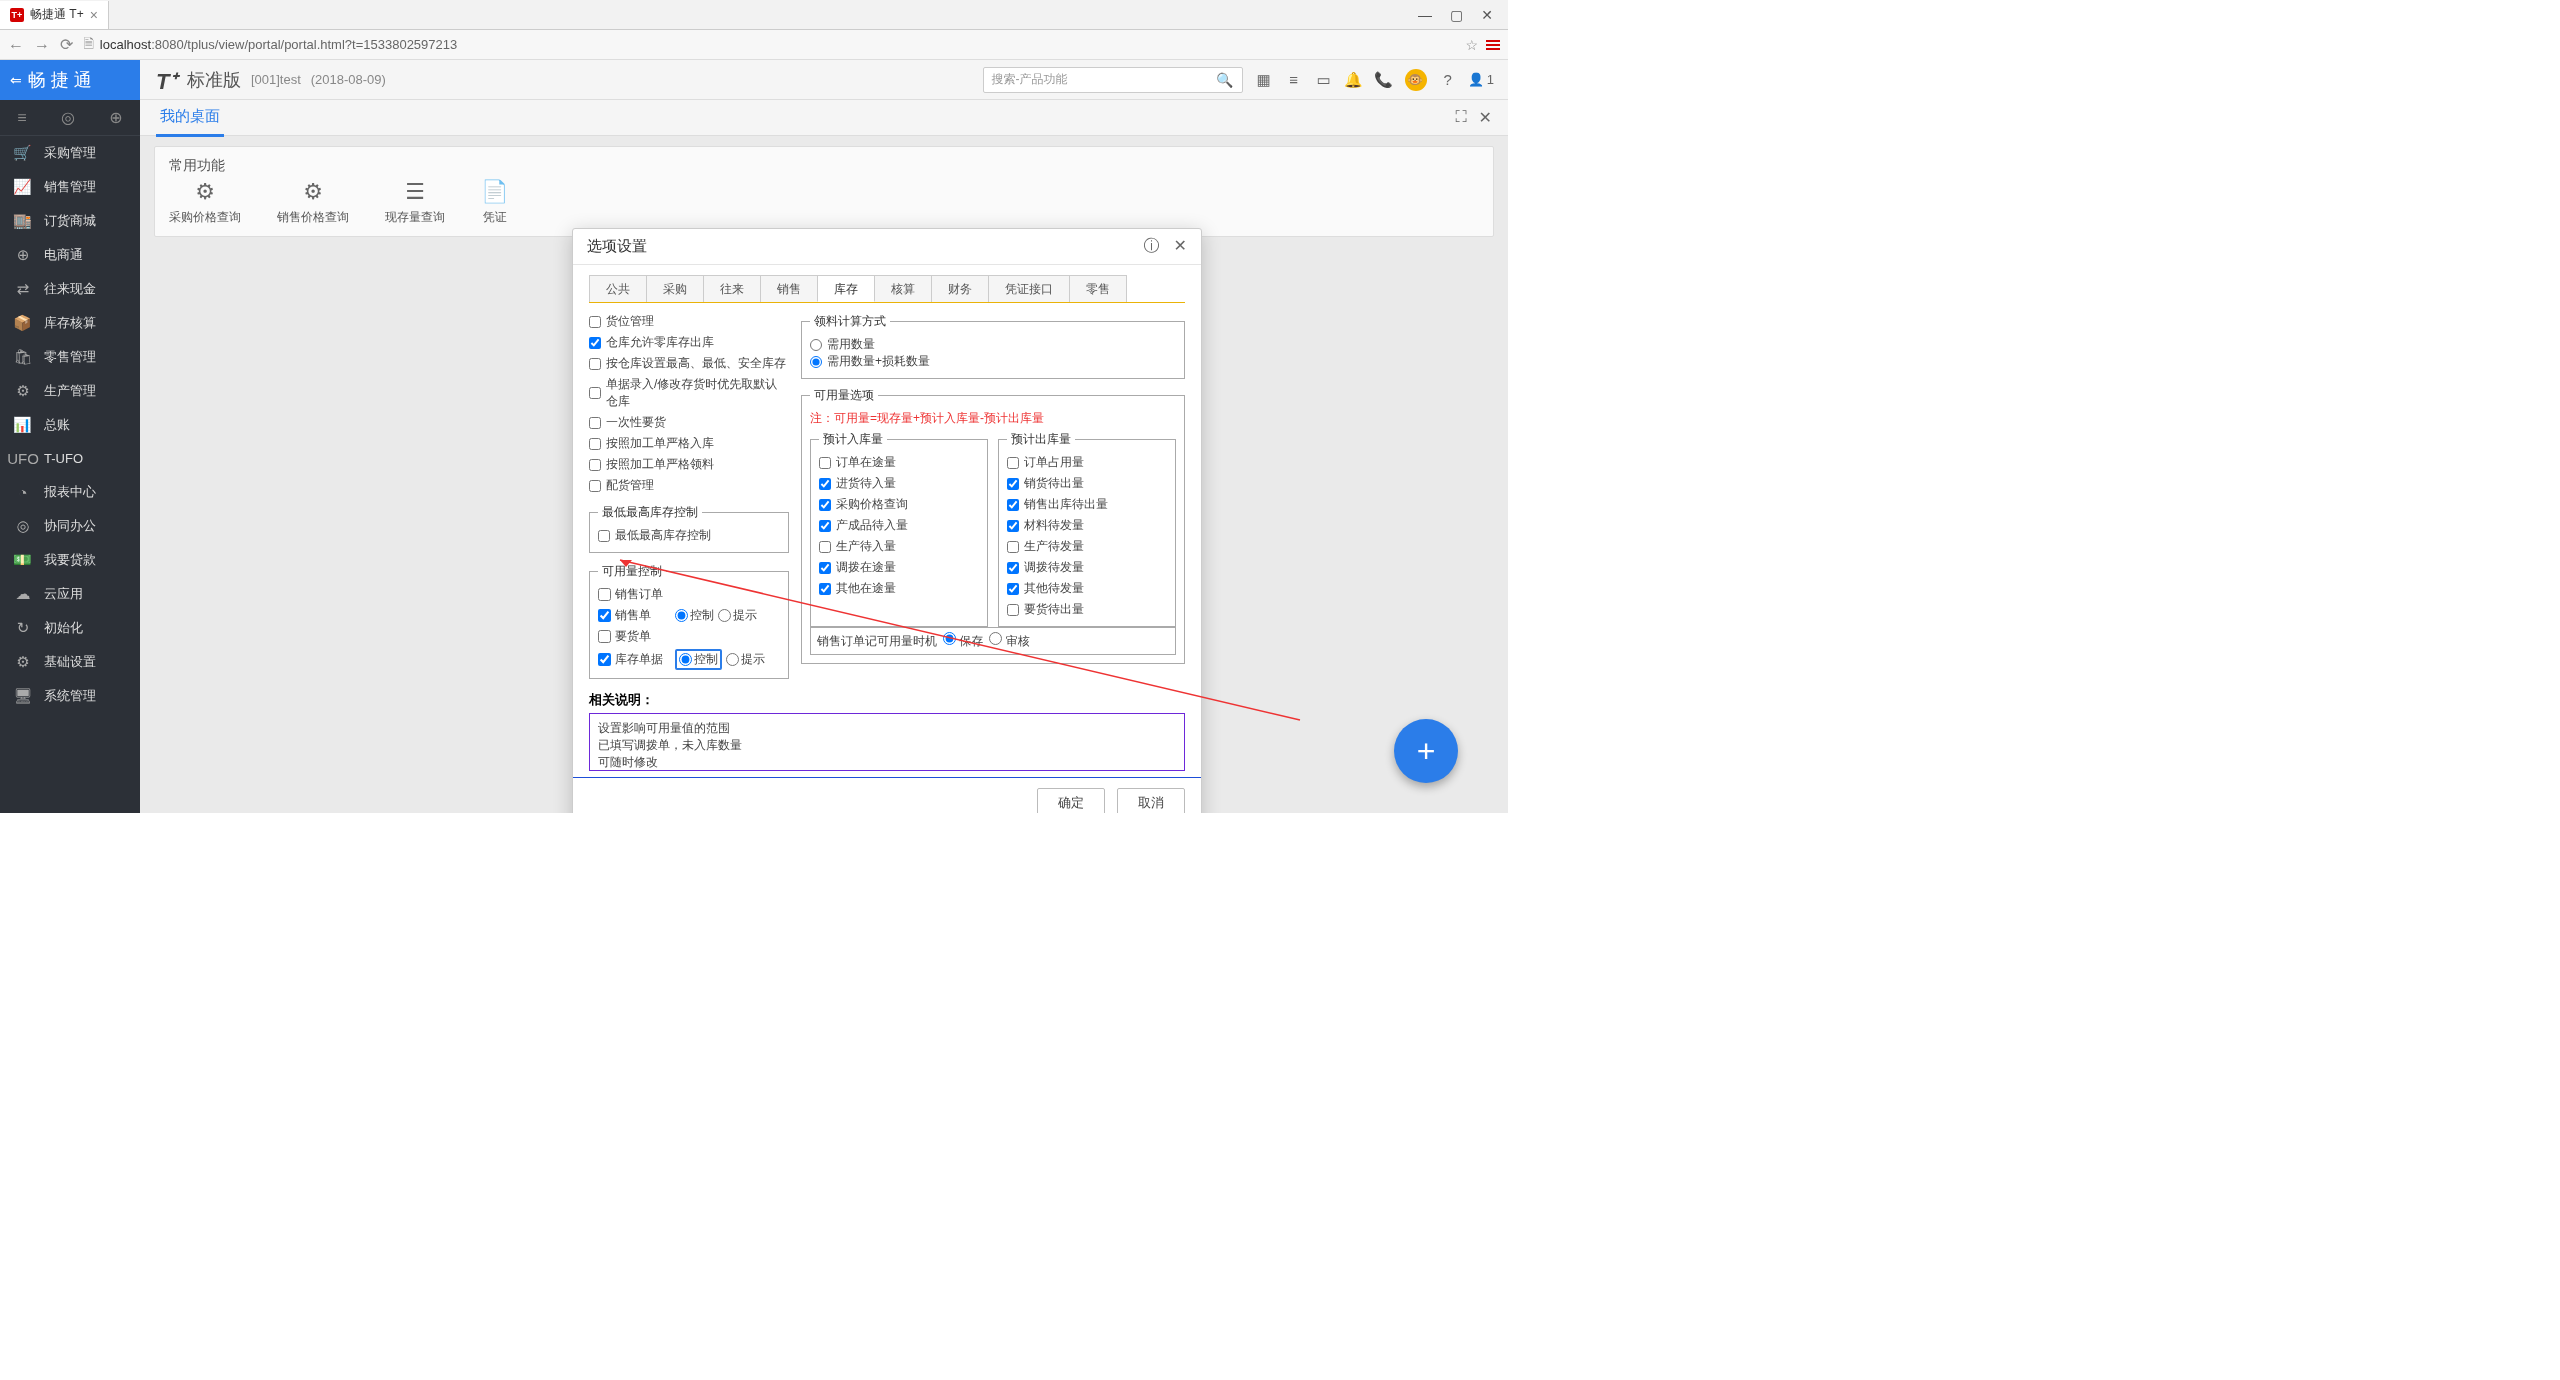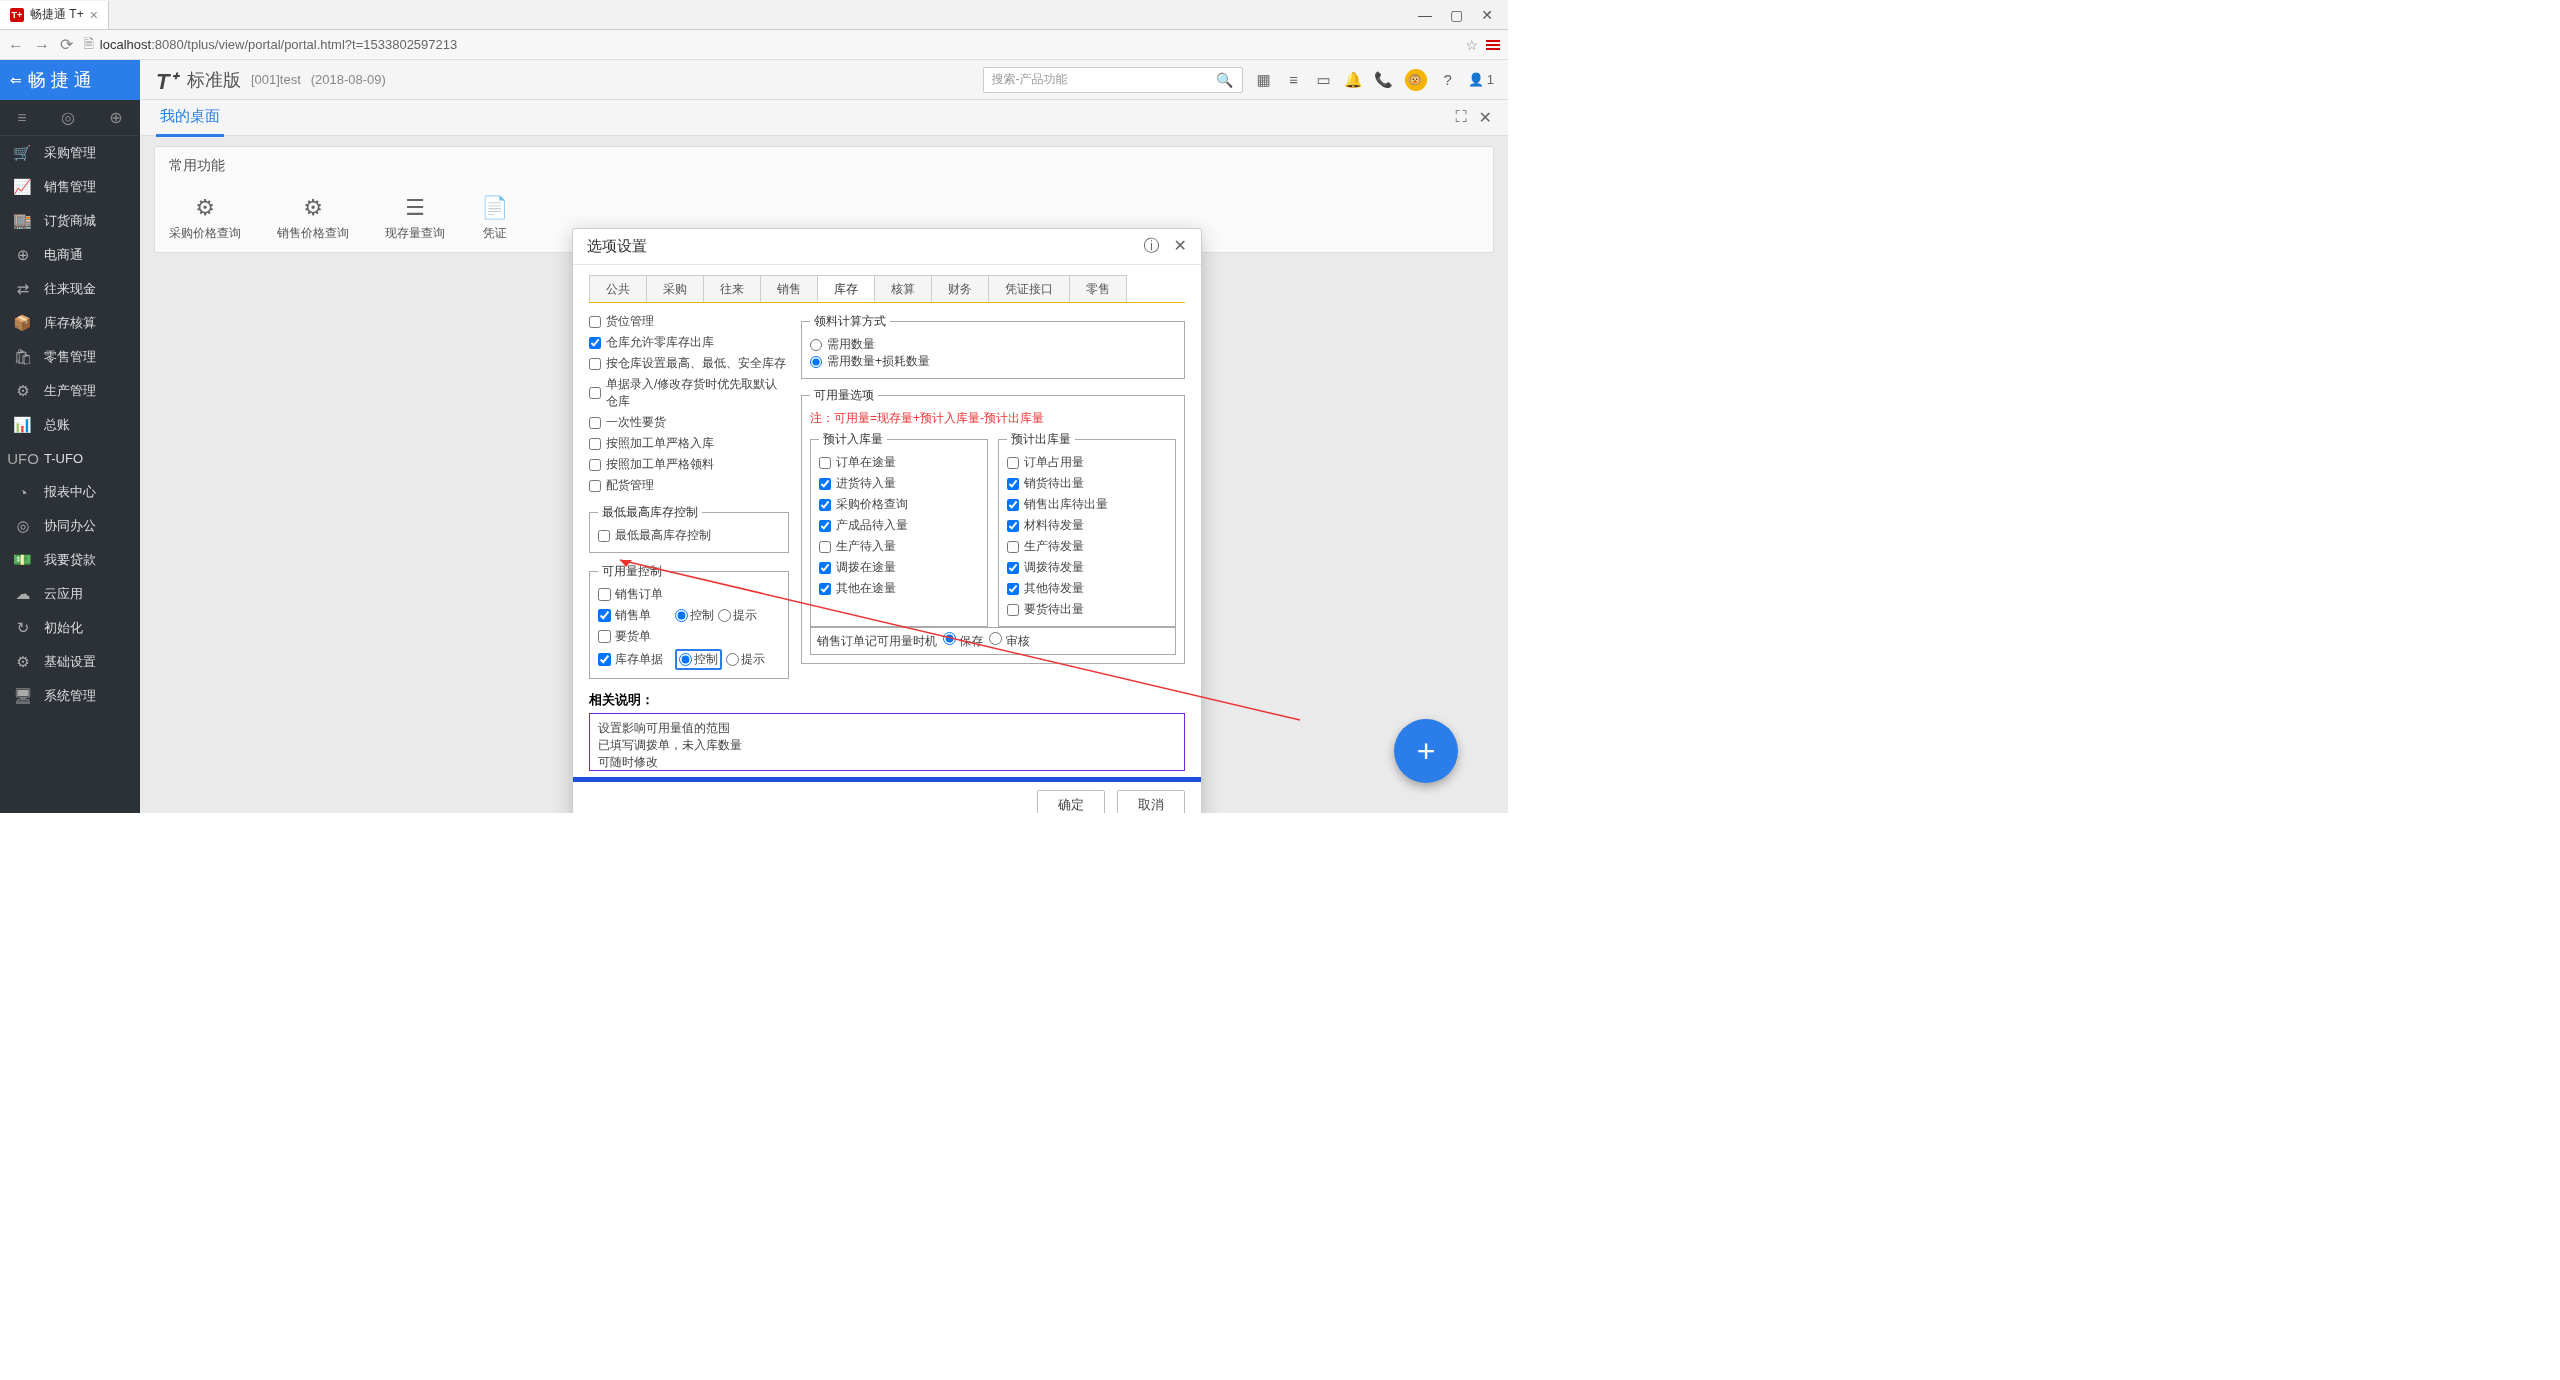--- a/index.html
+++ b/index.html
@@ -45,21 +45,21 @@
     .sb-item { display: flex; align-items: center; gap: 12px; padding: 8px 14px; font-size: 13px; color: #ddd; }
     .sb-item .ic { width: 18px; display: inline-flex; justify-content: center; font-size: 15px; color: #aaa; }
 
     
     .content { flex: 1; background: #eaeaea; position: relative; }
     .page-tabs { height: 36px; background: #f5f5f5; display: flex; align-items: center; padding: 0 16px; border-bottom: 1px solid #ddd; }
     .page-tab { font-size: 15px; color: #2b7de9; border-bottom: 3px solid #2b7de9; padding: 8px 4px; }
     .page-tabs .right { margin-left: auto; display: flex; gap: 12px; color: #666; }
 
     .panel { margin: 10px 14px; background: #fafafa; border: 1px solid #ddd; border-radius: 2px; padding: 10px 14px; }
-    .panel-title { font-size: 14px; color: #555; margin-bottom: 20px; }
+    .panel-title { font-size: 14px; color: #555; margin-bottom: 4px; }
     .fn-row { display: flex; gap: 36px; }
     .fn-item { display: flex; flex-direction: column; align-items: center; gap: 4px; font-size: 12px; color: #555; }
     .fn-item .ic { font-size: 22px; color: #666; }
     .modal { position: absolute; left: 432px; top: 128px; width: 630px; height: 600px; background: #fff; border: 1px solid #ccc; box-shadow: 0 4px 20px rgba(0,0,0,0.2); border-radius: 3px; display: flex; flex-direction: column; }
     .modal-hdr { height: 36px; display: flex; align-items: center; padding: 0 14px; font-size: 15px; color: #333; border-bottom: 1px solid #e5e5e5; }
     .modal-hdr .right { margin-left: auto; display: flex; gap: 14px; color: #666; font-size: 16px; }
     .modal-tabs { height: 28px; display: flex; border-bottom: 1px solid #eab308; margin: 10px 16px 0 16px; font-size: 12px; }
     .mtab { padding: 5px 16px; border: 1px solid #ccc; border-bottom: none; background: #f5f5f5; color: #555; margin-right: -1px; }
     .mtab.active { background: #fff; color: #333; border-bottom: 1px solid #fff; position: relative; z-index: 1; }
 
@@ -80,21 +80,21 @@
     .note-red { color: #e33; font-size: 12px; margin-bottom: 4px; }
     .two-col { display: flex; gap: 10px; }
     .two-col fieldset { flex: 1; }
 
     .timing-row { border: 1px solid #aaa; padding: 4px 6px; display: flex; align-items: center; gap: 6px; }
 
     .explain { margin: 6px 16px; }
     .explain-title { font-size: 13px; font-weight: bold; margin-bottom: 4px; }
     .explain-box { border: 1px solid #6d28d9; padding: 6px 8px; font-size: 12px; color: #444; height: 58px; }
 
-    .modal-footer { height: 50px; display: flex; align-items: center; justify-content: flex-end; gap: 12px; padding: 0 16px; border-top: 5px solid #1d4ed8; }
+    .modal-footer { height: 50px; display: flex; align-items: center; justify-content: flex-end; gap: 12px; padding: 0 16px; border-top: 1px solid #1d4ed8; }
     .btn { padding: 5px 20px; border: 1px solid #bbb; background: #fff; font-size: 13px; color: #444; border-radius: 2px; }
 
     
     .fab { position: absolute; right: 50px; bottom: 30px; width: 64px; height: 64px; border-radius: 50%; background: #2b7de9; color: #fff; font-size: 32px; display: flex; align-items: center; justify-content: center; box-shadow: 0 4px 10px rgba(0,0,0,0.3); }
 
     
     .anno-line { position: absolute; pointer-events: none; }
   </style>
 </head>
 <body>

